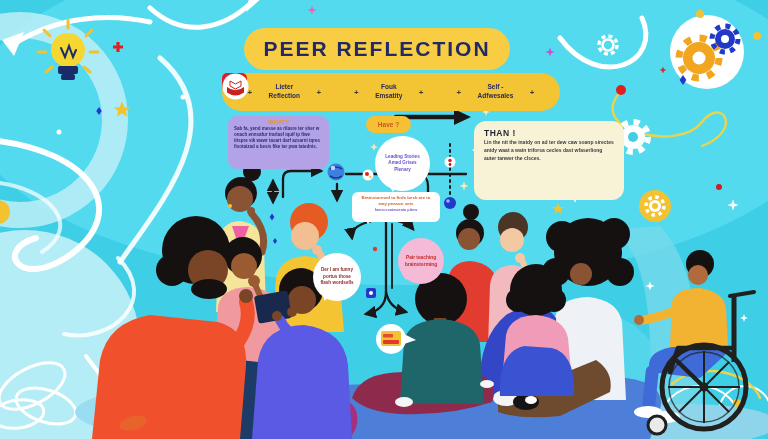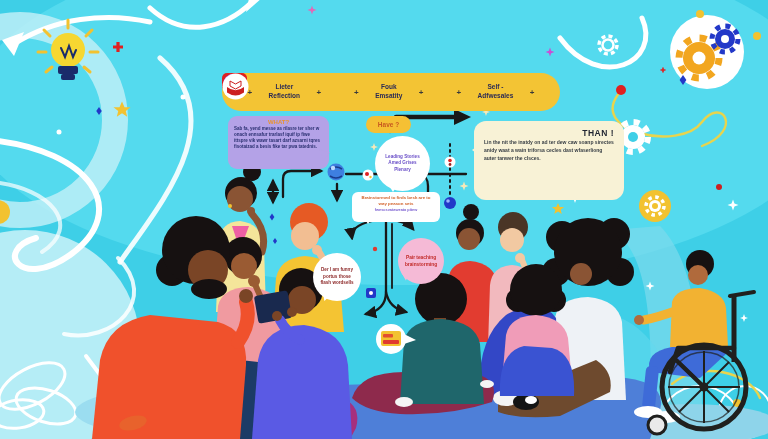--- a/index.html
+++ b/index.html
@@ -44,21 +44,21 @@
     font-size:4.8px;font-weight:800;color:#c22a28;line-height:1.5;}
   .bubble-pair::after{content:"";position:absolute;left:-2px;bottom:6px;border:5px solid transparent;border-right:8px solid #f5bad6;transform:rotate(28deg);}
 
   .bubble-funny{left:313px;top:253px;width:48px;height:48px;background:#fff;border-radius:50%;
     display:flex;align-items:center;justify-content:center;text-align:center;padding:6px;
     font-size:4.6px;font-weight:800;color:#8e2b2b;line-height:1.5;}
   .bubble-funny::after{content:"";position:absolute;left:7px;bottom:-5px;border:5px solid transparent;border-top:9px solid #fff;transform:rotate(18deg);}
 
   .bubble-than{left:474px;top:121px;width:150px;height:79px;background:#f8f2d6;border-radius:12px;padding:7px 10px 6px;}
   .bubble-than::before{content:"";position:absolute;left:-9px;top:22px;border:7px solid transparent;border-right:10px solid #f8f2d6;}
-  .bubble-than .hd{font-size:8.5px;font-weight:800;color:#1f2430;text-align:right;margin-bottom:1px;letter-spacing:.5px;}
+  .bubble-than .hd{font-size:8.5px;font-weight:800;color:#1f2430;text-align:left;margin-bottom:1px;letter-spacing:.5px;}
   .bubble-than .bd{font-size:5px;line-height:1.55;color:#3a4046;font-weight:700;}
 </style>
 </head>
 <body>
 
 <div class="stage">
 
 <svg width="768" height="439" viewBox="0 0 768 439">
   <defs>
     <marker id="ah" viewBox="0 0 10 10" refX="8" refY="5" markerWidth="5.5" markerHeight="5.5" orient="auto-start-reverse">
@@ -343,20 +343,21 @@
     <circle cx="391" cy="339" r="15" fill="#ffffff"></circle>
     <polygon points="404,344 416,340 404,334" fill="#ffffff"></polygon>
     <rect x="381" y="331" width="20" height="15" rx="2" fill="#f2c230"></rect>
     <rect x="383" y="340" width="16" height="4" rx="1" fill="#e03a2f"></rect>
     <rect x="383" y="334" width="10" height="3.5" rx="1" fill="#e03a2f" opacity=".85"></rect>
   </g>
 </svg>
 
 <div class="layer-text">
 
+  <div class="title-pill">PEER REFLECTION</div>
 
   <div class="legend-bar">
     <span class="legend-icon">
       <svg width="25" height="18">
             <rect width="25" height="18" rx="5" fill="#e01f1f"></rect>
             <path d="M9.5,4.5 L18,9 L9.5,13.5 Z" fill="#fff"></path>
           </svg>
     </span>
     <span class="plus">+</span>
     <span class="legend-label">Lieter

